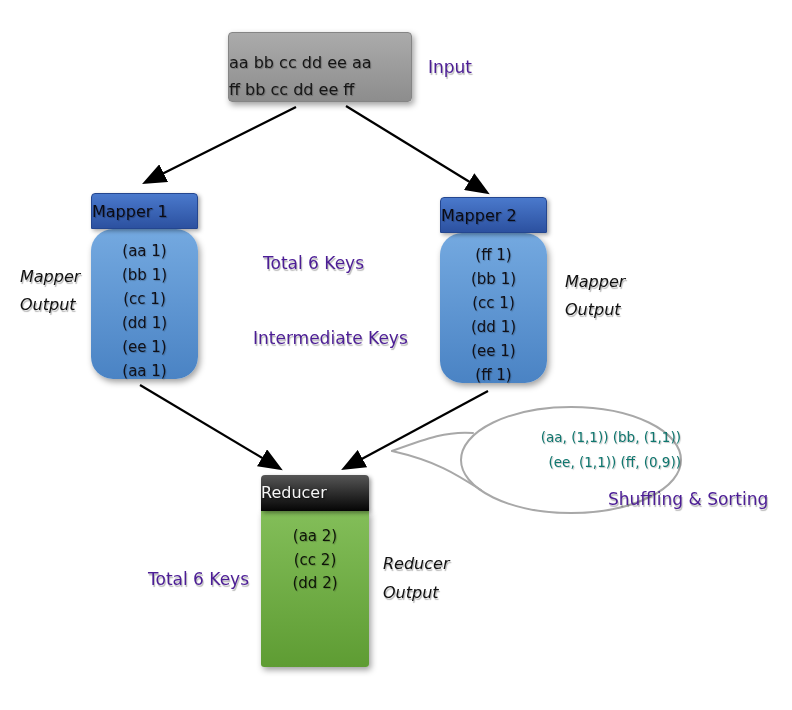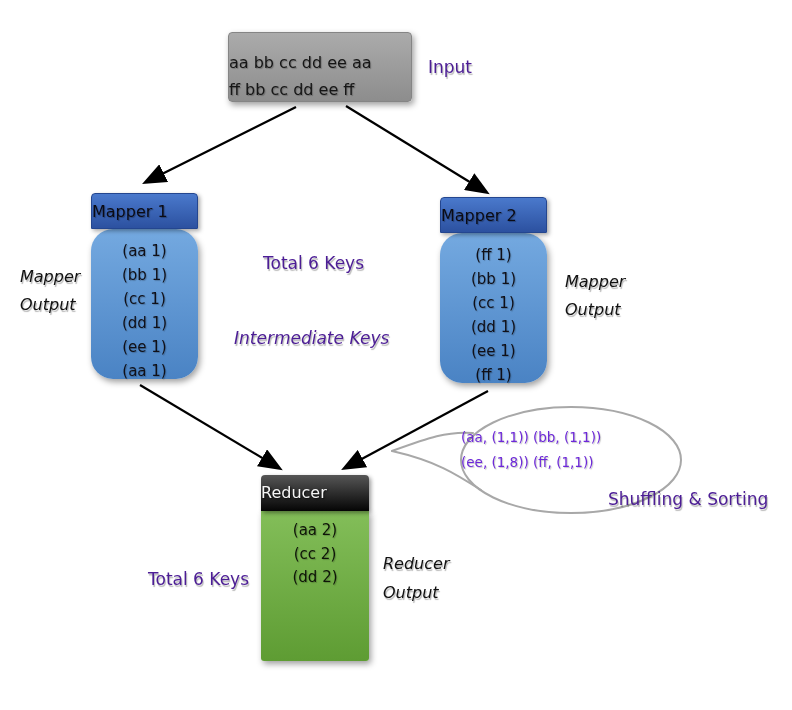--- a/index.html
+++ b/index.html
@@ -51,29 +51,29 @@
     border-radius:22px;
   }
   .reducer-stack { width:108px; }
   .reducer-stack .hdr {
     background:linear-gradient(#565656,#050505);
     color:#f5f5f5; text-shadow:1px 1px 2px rgba(0,0,0,0.8);
     box-shadow:2px 2px 4px rgba(0,0,0,0.4);
   }
   .reducer-stack .body {
     background:linear-gradient(#83be59,#5e9c33);
-    color:#0e1408; line-height:23.5px; padding-top:8px; height:142px;
+    color:#0e1408; line-height:23.5px; padding-top:14px; height:142px;
     box-shadow:2px 3px 6px rgba(0,0,0,0.38);
     text-shadow:1px 1px 1px rgba(0,0,0,0.22);
   }
 
   
   .callout-text {
-    left:461px; top:425px; width:220px; text-align:left;
-    font-size:13.5px; line-height:25px; color:#6d28d9;
+    left:461px; top:425px; width:220px; text-align:right;
+    font-size:13.5px; line-height:25px; color:#0f766e;
     text-shadow:1px 1px 1px rgba(0,0,0,0.22);
   }
 
   svg.layer { position:absolute; left:0; top:0; width:792px; height:710px; pointer-events:none; }
 </style>
 </head>
 <body>
 
 <div id="canvas">
 
@@ -140,34 +140,34 @@
       <div>(dd 2)</div>
     </div>
   </div>
 
   <div class="abs lbl2" style="left:20px; top:263px;">
     <div>Mapper</div>
     <div>Output</div>
   </div>
 
   <div class="abs lbl" style="left:263px; top:253px;">Total 6 Keys</div>
-  <div class="abs lbl" style="left:234px; top:328px;font-style:italic;">Intermediate Keys</div>
+  <div class="abs lbl" style="left:253px; top:328px;">Intermediate Keys</div>
 
   <div class="abs lbl2" style="left:565px; top:268px;">
     <div>Mapper</div>
     <div>Output</div>
   </div>
 
   <div class="abs lbl" style="left:148px; top:569px;">Total 6 Keys</div>
 
   <div class="abs lbl2" style="left:383px; top:549px; line-height:29px;">
     <div>Reducer</div>
     <div>Output</div>
   </div>
 
   <div class="abs lbl" style="left:608px; top:489px;">Shuffling &amp; Sorting</div>
 
   <div class="abs callout-text">
     <div>(aa, (1,1)) (bb, (1,1))</div>
-    <div>(ee, (1,8)) (ff, (1,1))</div>
+    <div>(ee, (1,1)) (ff, (0,9))</div>
   </div>
 
 </div>
 
 </body></html>

